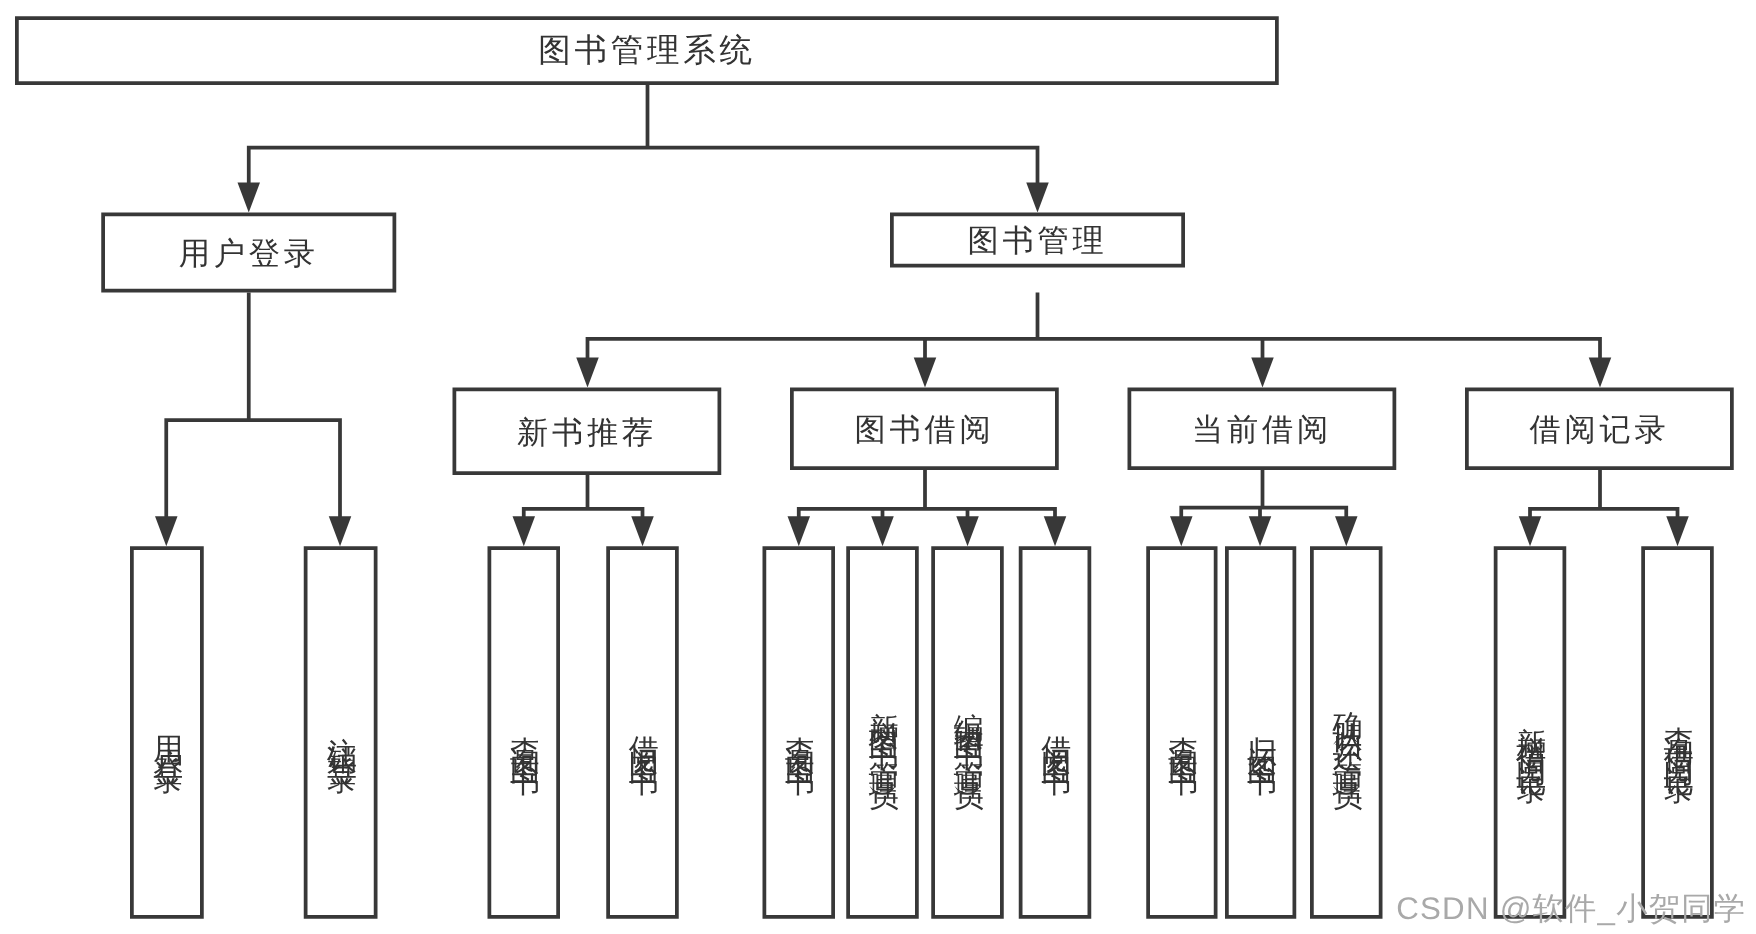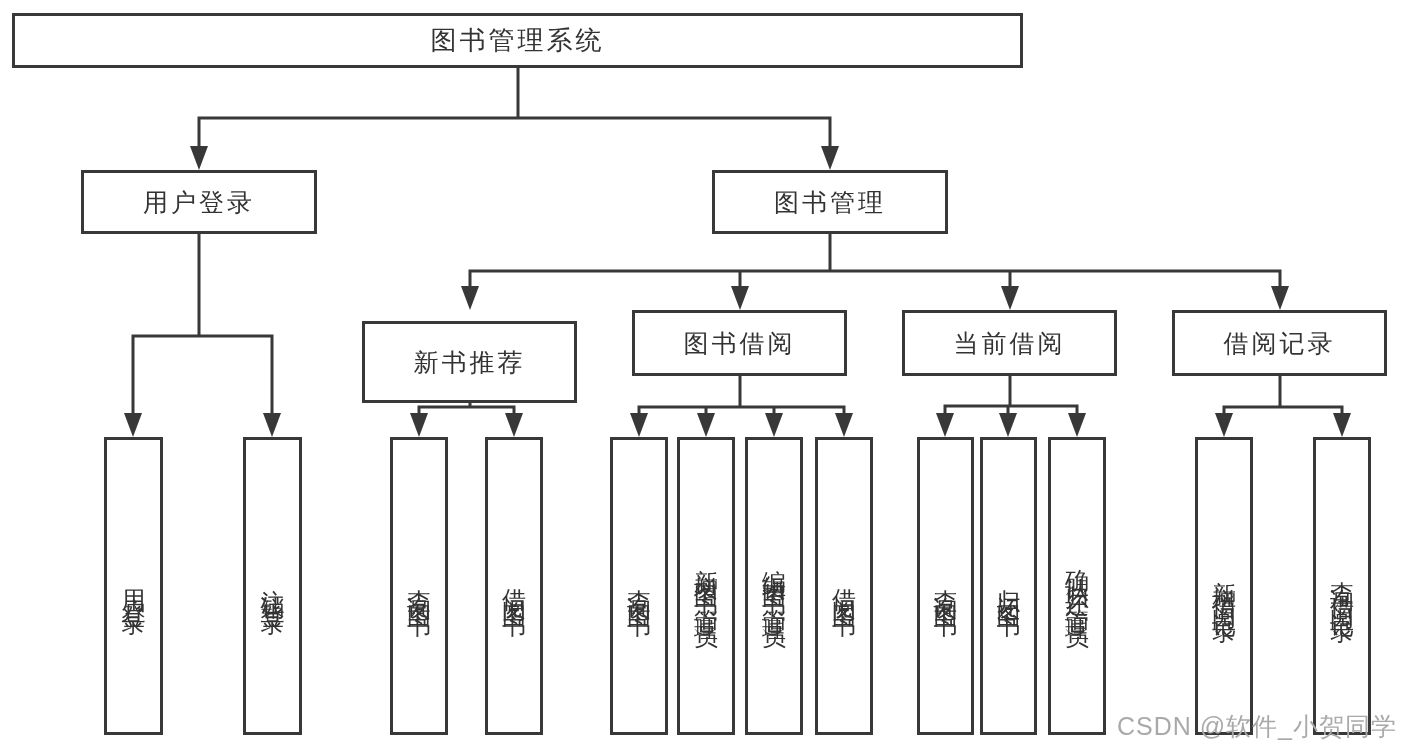--- a/index.html
+++ b/index.html
@@ -76,23 +76,23 @@
         <polygon points="999,413 1017,413 1008,437"></polygon>
         <polygon points="1068,413 1086,413 1077,437"></polygon>
         <polygon points="1215,413 1233,413 1224,437"></polygon>
         <polygon points="1333,413 1351,413 1342,437"></polygon>
       </g>
   </svg>
 
   <div class="box hbox root" style="left:12px; top:13px; width:1011px; height:55px">图书管理系统</div>
 
   <div class="box hbox" style="left:81px; top:170px; width:236px; height:64px">用户登录</div>
-  <div class="box hbox" style="left:712px; top:170px; width:236px; height:64px">图书管理</div>
+  <div class="box hbox" style="left:712px; top:170px; width:236px; height:44px">图书管理</div>
 
-  <div class="box hbox" style="left:362px; top:321px; width:215px; height:82px">新书推荐</div>
+  <div class="box hbox" style="left:362px; top:310px; width:215px; height:70px">新书推荐</div>
   <div class="box hbox" style="left:632px; top:310px; width:215px; height:66px">图书借阅</div>
   <div class="box hbox" style="left:902px; top:310px; width:215px; height:66px">当前借阅</div>
   <div class="box hbox" style="left:1172px; top:310px; width:215px; height:66px">借阅记录</div>
 
   <div class="box vbox" style="left:104px; top:437px; width:59px; height:298px">用户登录</div>
   <div class="box vbox" style="left:243px; top:437px; width:59px; height:298px">注销登录</div>
 
   <div class="box vbox" style="left:390px; top:437px; width:58px; height:298px">查询图书</div>
   <div class="box vbox" style="left:485px; top:437px; width:58px; height:298px">借阅图书</div>
 

